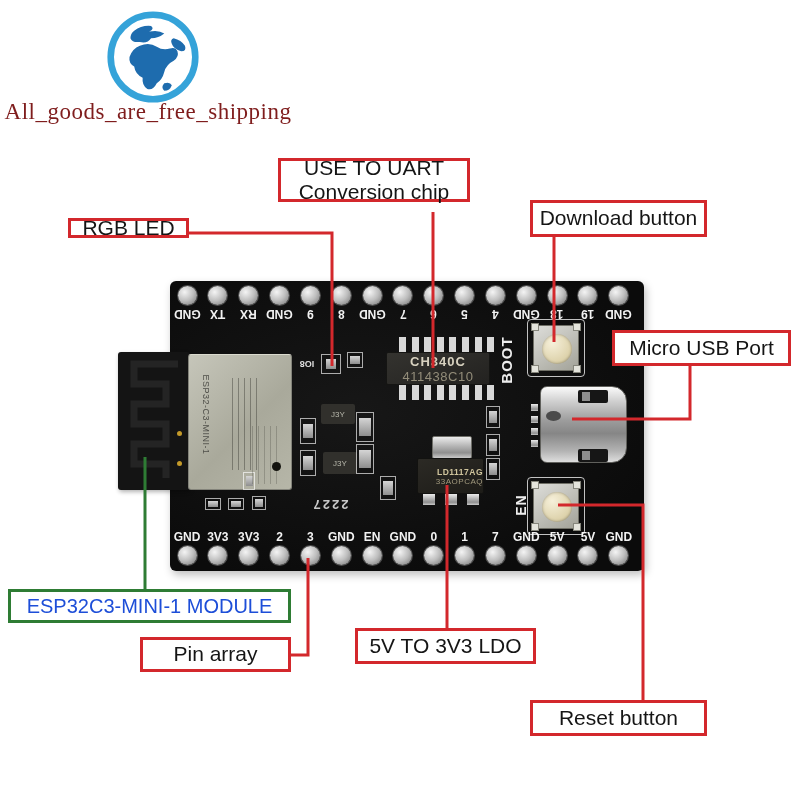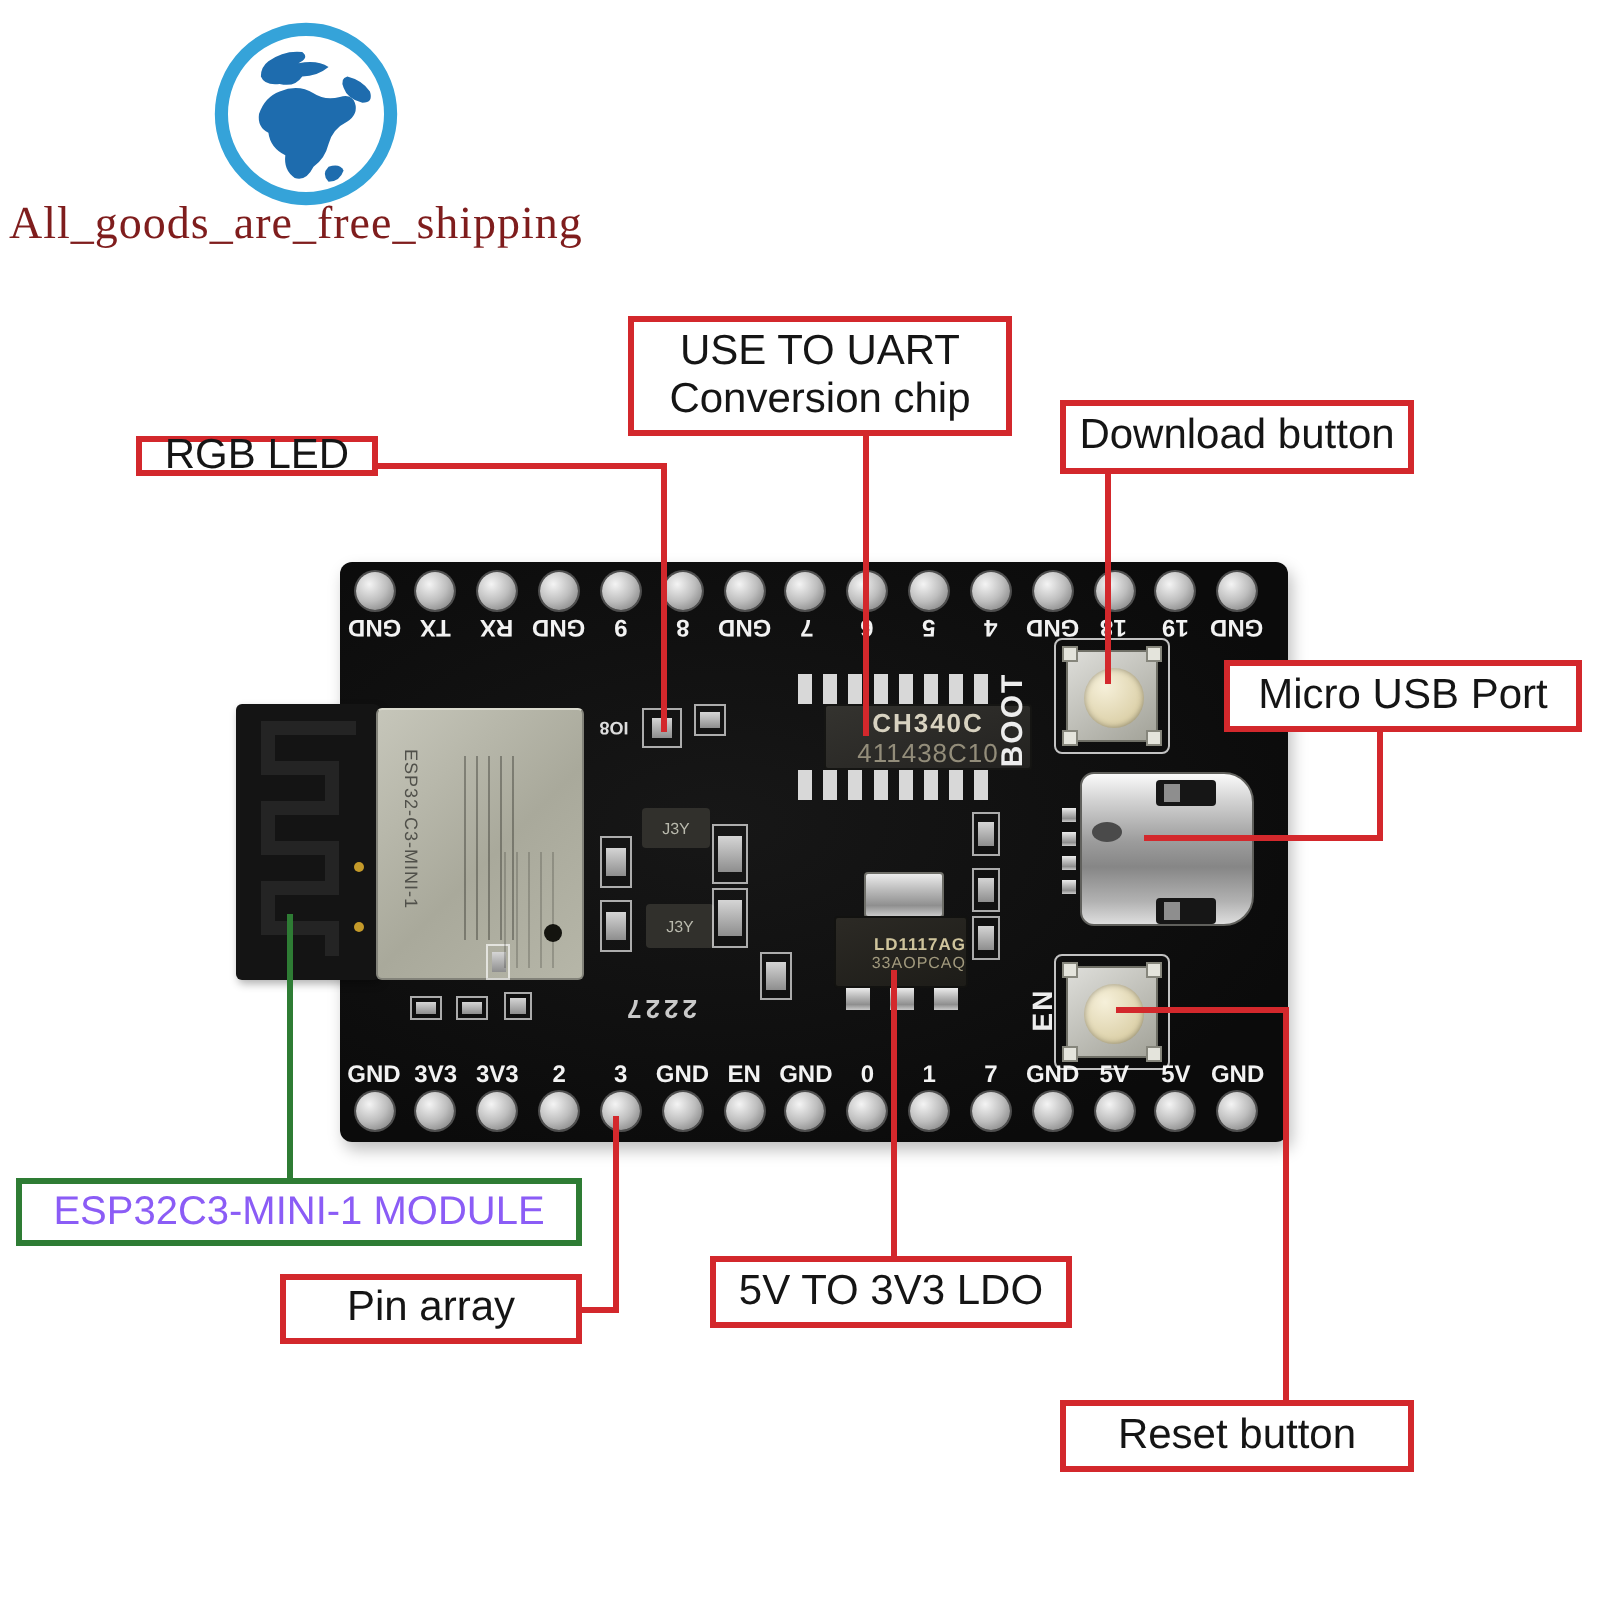--- a/index.html
+++ b/index.html
@@ -8,21 +8,21 @@
   .abs{position:absolute;box-sizing:border-box;}
 
   
   #logo-text{left:0;top:99px;width:296px;text-align:center;
     font-family:"Liberation Serif",serif;font-size:23px;color:#7f1d1d;letter-spacing:.5px;}
 
   
   .ann{background:#fff;border:3px solid #d3282c;color:#151515;font-size:21px;
        display:flex;flex-direction:column;align-items:center;justify-content:center;
        text-align:center;line-height:1.15;z-index:6;}
-  .ann.green{border-color:#2e7c34;color:#8b5cf6;font-size:20px;}
+  .ann.green{border-color:#2e7c34;color:#1d4ed8;font-size:20px;}
 
   
   #board{left:170px;top:281px;width:474px;height:290px;border-radius:6px;
          background:radial-gradient(ellipse at 40% 45%,#171717,#0b0b0b 78%);
          box-shadow:2px 4px 8px rgba(0,0,0,.25);z-index:1;}
   .pinrow{left:172px;width:462px;height:42px;display:flex;justify-content:space-between;z-index:2;}
   .pincol{width:30px;display:flex;flex-direction:column;align-items:center;gap:2px;}
   .hole{width:19px;height:19px;border-radius:50%;flex:0 0 auto;
         background:radial-gradient(circle at 35% 32%,#f4f4f4,#bdbdbd 50%,#777 95%);
         box-shadow:0 0 0 1px #4e4e4e;}
@@ -227,21 +227,21 @@
   </div>
   <div class="abs" id="shield"></div>
   <div class="abs rot90cw" style="left:134px;top:408px;width:140px;height:13px;font-size:9px;color:#50504a;letter-spacing:.5px;text-align:center;z-index:3;">ESP32-C3-MINI-1</div>
   <div class="abs stripes" style="left:232px;top:378px;width:30px;height:92px;"></div>
   <div class="abs stripes" style="left:252px;top:426px;width:26px;height:58px;opacity:.6;"></div>
   <div class="abs" style="left:272px;top:462px;width:9px;height:9px;border-radius:50%;background:#14140f;z-index:3;"></div>
   <div class="abs" style="left:177px;top:431px;width:5px;height:5px;border-radius:50%;background:#c49a2a;z-index:3;"></div>
   <div class="abs" style="left:177px;top:461px;width:5px;height:5px;border-radius:50%;background:#c49a2a;z-index:3;"></div>
 
   <div class="abs icpins" style="left:399px;top:337px;width:101px;height:15px;"></div>
-  <div class="abs" id="ch340-body" style="left:412px;top:352px;width:104px;height:33px;">
+  <div class="abs" id="ch340-body" style="left:386px;top:352px;width:104px;height:33px;">
     <span class="l1">CH340C</span>
     <span class="l2">411438C10</span>
   </div>
   <div class="abs icpins" style="left:399px;top:385px;width:101px;height:15px;"></div>
 
   <div class="abs metal" style="left:432px;top:436px;width:40px;height:23px;border:1px solid #6e6e68;border-radius:2px;"></div>
   <div class="abs" id="ldo-body" style="left:417px;top:458px;width:67px;height:36px;">
     <span class="l1">LD1117AG</span>
     <span class="l2">33AOPCAQ</span>
   </div>
@@ -339,21 +339,21 @@
     <polyline points="433,212 433,368" fill="none" stroke="#d3282c" stroke-width="3"></polyline>
     <polyline points="554,237 554,342" fill="none" stroke="#d3282c" stroke-width="3"></polyline>
     <polyline points="189,233 332,233 332,366" fill="none" stroke="#d3282c" stroke-width="3"></polyline>
     <polyline points="690,366 690,419 572,419" fill="none" stroke="#d3282c" stroke-width="3"></polyline>
     <polyline points="271,655 308,655 308,558" fill="none" stroke="#d3282c" stroke-width="3"></polyline>
     <polyline points="447,628 447,485" fill="none" stroke="#d3282c" stroke-width="3"></polyline>
     <polyline points="558,505 643,505 643,701" fill="none" stroke="#d3282c" stroke-width="3"></polyline>
     <polyline points="145,457 145,590" fill="none" stroke="#2e7c34" stroke-width="3"></polyline>
   </svg>
 
-  <div class="abs ann" style="left:278px;top:158px;width:192px;height:60px;margin-left:36px;">
+  <div class="abs ann" style="left:278px;top:158px;width:192px;height:44px;">
     <span>USE TO UART</span>
     <span>Conversion chip</span>
   </div>
   <div class="abs ann" style="left:530px;top:200px;width:177px;height:37px;">
     <span>Download button</span>
   </div>
   <div class="abs ann" style="left:68px;top:218px;width:121px;height:20px;">
     <span>RGB LED</span>
   </div>
   <div class="abs ann" style="left:612px;top:330px;width:179px;height:36px;">

